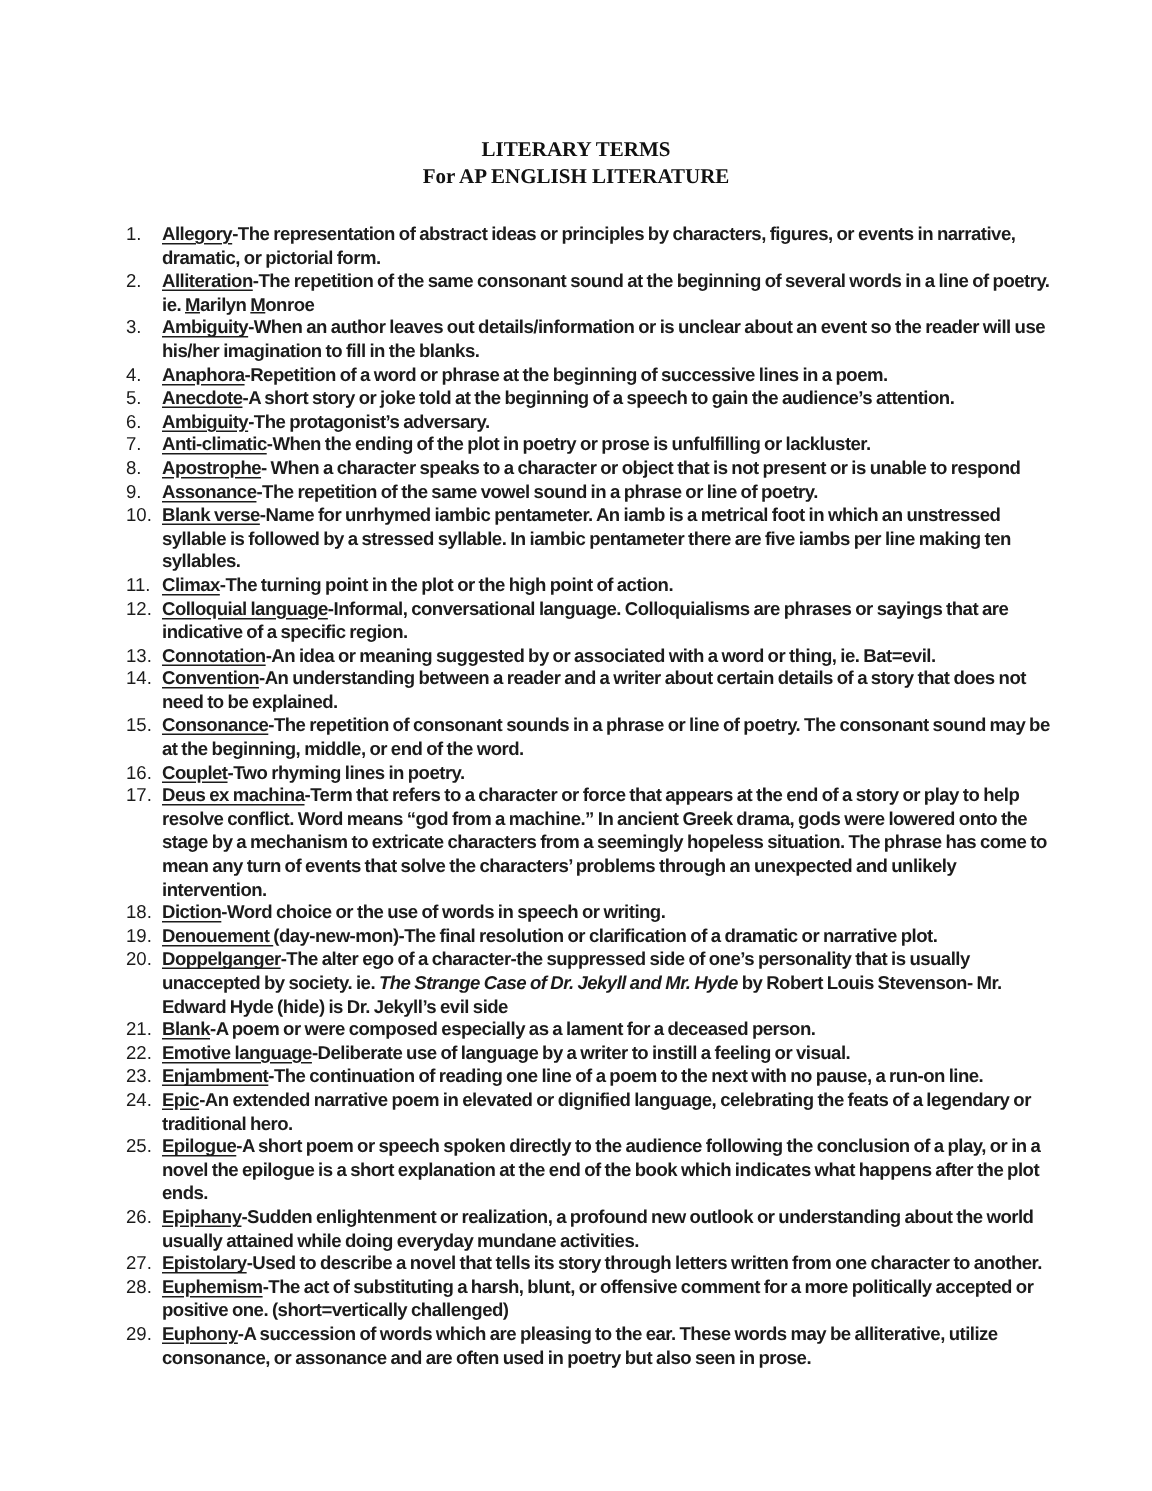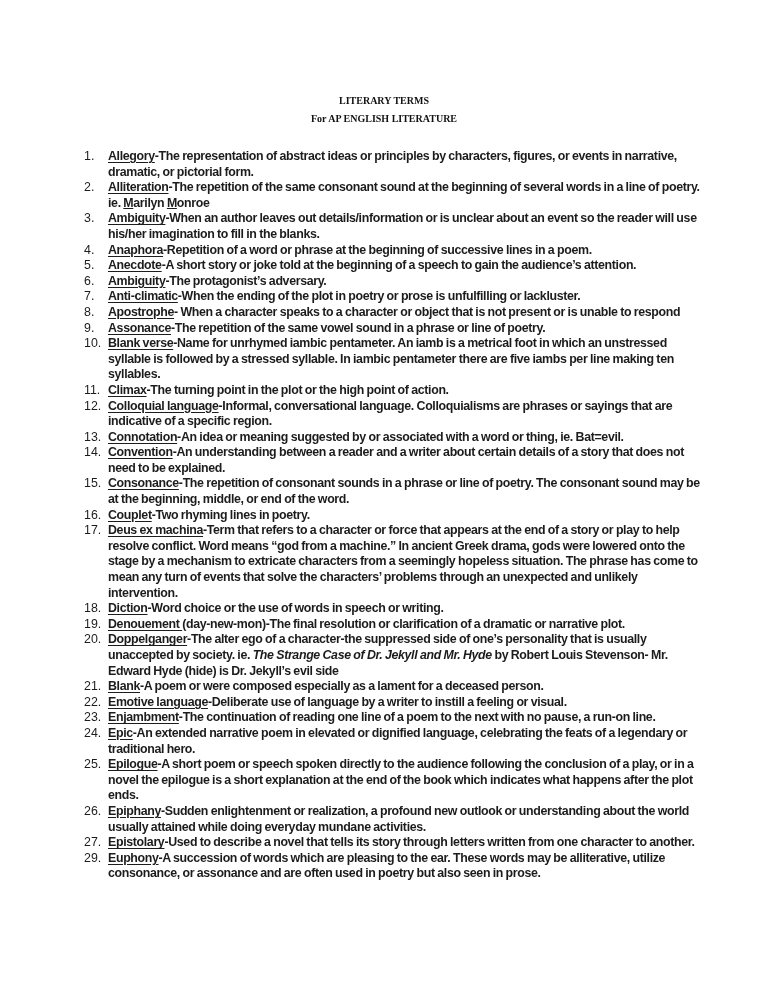--- a/index.html
+++ b/index.html
@@ -23,21 +23,21 @@
       background: #ffffff;
     }
     .title-block {
       position: absolute;
       top: 92px;
       left: 0;
       width: 768px;
       text-align: center;
       font-family: "Liberation Serif", "DejaVu Serif", serif;
       font-weight: bold;
-      font-size: 10px;
+      font-size: 14px;
       line-height: 18px;
       color: #111;
     }
     .title-line {
       display: block;
     }
     .terms-list {
       position: absolute;
       top: 149px;
       left: 84px;
@@ -216,20 +216,24 @@
     <li class="term-item">
       <span class="term-num">26.</span>
       <span class="term-body"><span class="term-name">Epiphany</span><span class="term-def">-Sudden enlightenment or realization, a profound new outlook or understanding about the world usually attained while doing everyday mundane activities.</span></span>
     </li>
 
     <li class="term-item">
       <span class="term-num">27.</span>
       <span class="term-body"><span class="term-name">Epistolary</span><span class="term-def">-Used to describe a novel that tells its story through letters written from one character to another.</span></span>
     </li>
 
+    <li class="term-item">
+      <span class="term-num">28.</span>
+      <span class="term-body"><span class="term-name">Euphemism</span><span class="term-def">-The act of substituting a harsh, blunt, or offensive comment for a more politically accepted or positive one. (short=vertically challenged)</span></span>
+    </li>
 
     <li class="term-item">
       <span class="term-num">29.</span>
       <span class="term-body"><span class="term-name">Euphony</span><span class="term-def">-A succession of words which are pleasing to the ear.  These words may be alliterative, utilize consonance, or assonance and are often used in poetry but also seen in prose.</span></span>
     </li>
 
   </ol>
 </div>
 
 </body></html>

